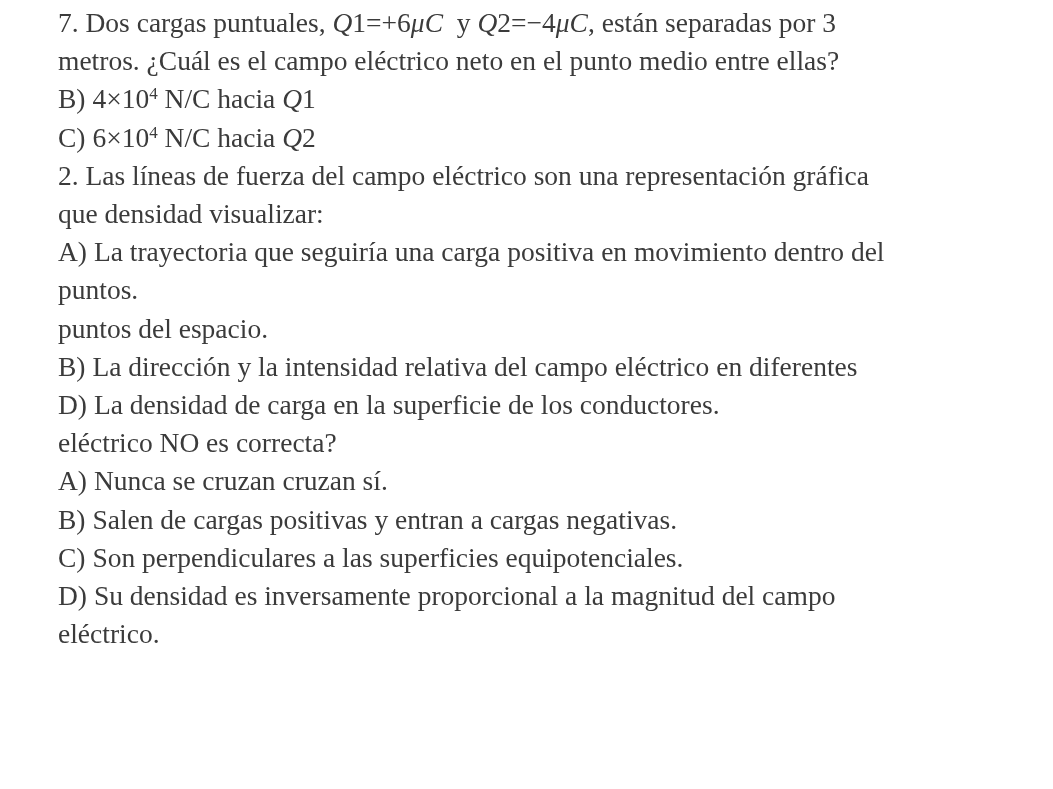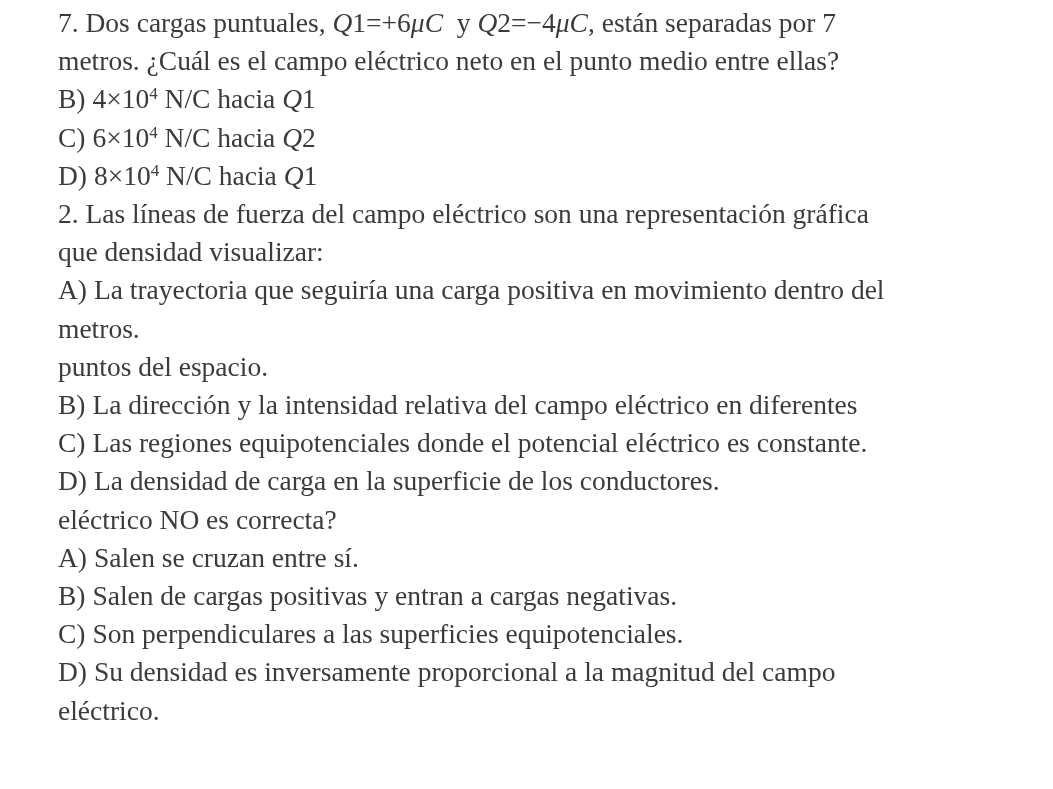--- a/index.html
+++ b/index.html
@@ -35,44 +35,42 @@
       vertical-align: 9px;
       line-height: 0;
     }
   </style>
 </head>
 <body>
 
 <div class="page">
 
   <div>
-    <span class="line"><span>7.</span> <span>Dos cargas puntuales, </span><span class="math"><span>Q</span></span><span>1=+6</span><span class="math">μC</span><span style="white-space:pre">  y </span><span class="math">Q</span><span>2=−4</span><span class="math">μC</span><span>, están separadas por 7</span></span>
+    <span class="line"><span>7.</span> <span>Dos cargas puntuales, </span><span class="math"><span>Q</span></span><span>1=+6</span><span class="math">μC</span><span style="white-space:pre">  y </span><span class="math">Q</span><span>2=−4</span><span class="math">μC</span><span>, están separadas por 3</span></span>
     <span class="line">metros. ¿Cuál es el campo eléctrico neto en el punto medio entre ellas?</span>
 
 
     <span class="line"><span>B)</span> <span>4×10</span><sup>4</sup><span style="white-space:pre"> N/C hacia </span><span class="math">Q</span><span>1</span></span>
 
     <span class="line"><span>C)</span> <span>6×10</span><sup>4</sup><span style="white-space:pre"> N/C hacia </span><span class="math">Q</span><span>2</span></span>
 
-    <span class="line"><span>D)</span> <span>8×10</span><sup>4</sup><span style="white-space:pre"> N/C hacia </span><span class="math">Q</span><span>1</span></span>
   </div>
 
   <div>
     <span class="line">2. Las líneas de fuerza del campo eléctrico son una representación gráfica</span>
     <span class="line">que densidad visualizar:</span>
     <span class="line">A) La trayectoria que seguiría una carga positiva en movimiento dentro del</span>
-    <span class="line">metros.</span>
+    <span class="line">puntos.</span>
     <span class="line">puntos del espacio.</span>
     <span class="line">B) La dirección y la intensidad relativa del campo eléctrico en diferentes</span>
-    <span class="line">C) Las regiones equipotenciales donde el potencial eléctrico es constante.</span>
     <span class="line">D) La densidad de carga en la superficie de los conductores.</span>
   </div>
 
   <div>
     <span class="line">eléctrico NO es correcta?</span>
-    <span class="line">A) Salen se cruzan entre sí.</span>
+    <span class="line">A) Nunca se cruzan cruzan sí.</span>
     <span class="line">B) Salen de cargas positivas y entran a cargas negativas.</span>
     <span class="line">C) Son perpendiculares a las superficies equipotenciales.</span>
     <span class="line">D) Su densidad es inversamente proporcional a la magnitud del campo</span>
     <span class="line">eléctrico.</span>
   </div>
 
 </div>
 
 </body></html>

